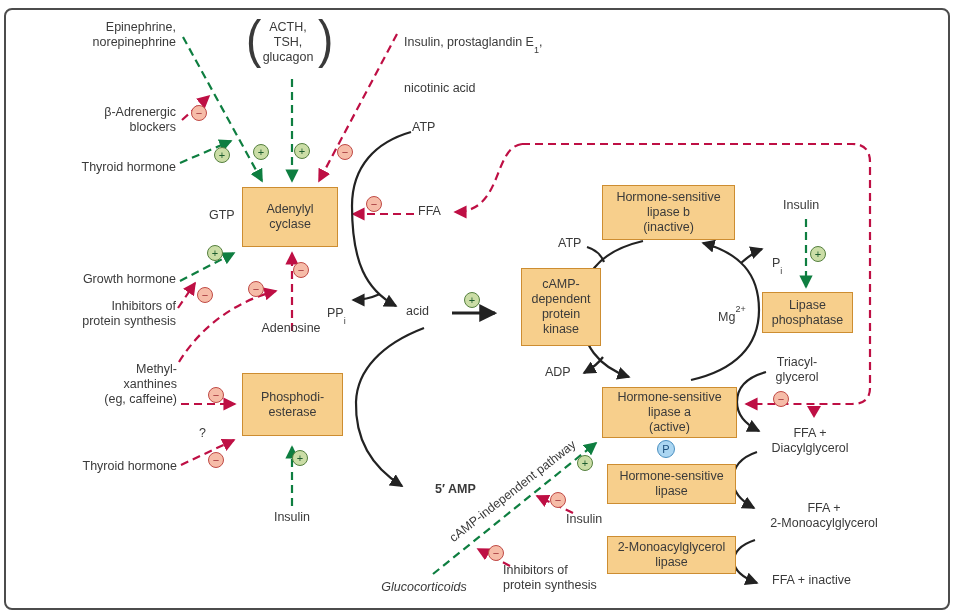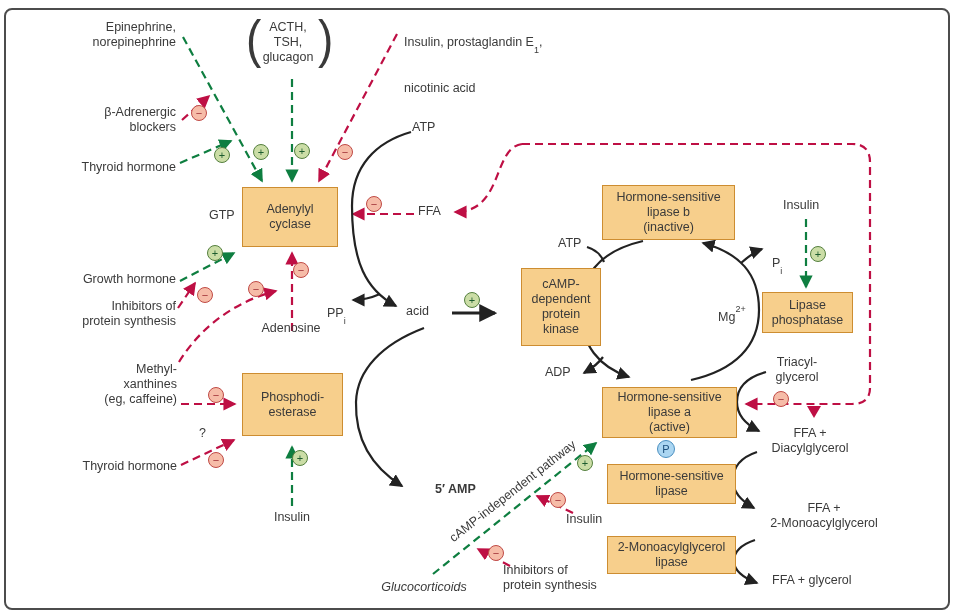--- a/index.html
+++ b/index.html
@@ -154,21 +154,21 @@
   </div>
   <div class="lbl" style="left:718px;top:295px;">
     <span>Mg</span><sup>2+</sup>
   </div>
   <div class="lbl c" style="left:762px;top:355px;width:70px;">Triacyl-
 glycerol</div>
   <div class="lbl c" style="left:758px;top:426px;width:104px;">FFA +
 Diacylglycerol</div>
   <div class="lbl c" style="left:760px;top:501px;width:128px;">FFA +
 2-Monoacylglycerol</div>
-  <div class="lbl" style="left:772px;top:573px;">FFA + glycerol</div>
+  <div class="lbl" style="left:772px;top:573px;">FFA + inactive</div>
 
   <div class="sign minus" style="left:191px;top:105px;">−</div>
   <div class="sign plus" style="left:214px;top:147px;">+</div>
   <div class="sign plus" style="left:253px;top:144px;">+</div>
   <div class="sign plus" style="left:294px;top:143px;">+</div>
   <div class="sign minus" style="left:337px;top:144px;">−</div>
   <div class="sign minus" style="left:366px;top:196px;">−</div>
   <div class="sign plus" style="left:207px;top:245px;">+</div>
   <div class="sign minus" style="left:197px;top:287px;">−</div>
   <div class="sign minus" style="left:293px;top:262px;">−</div>

